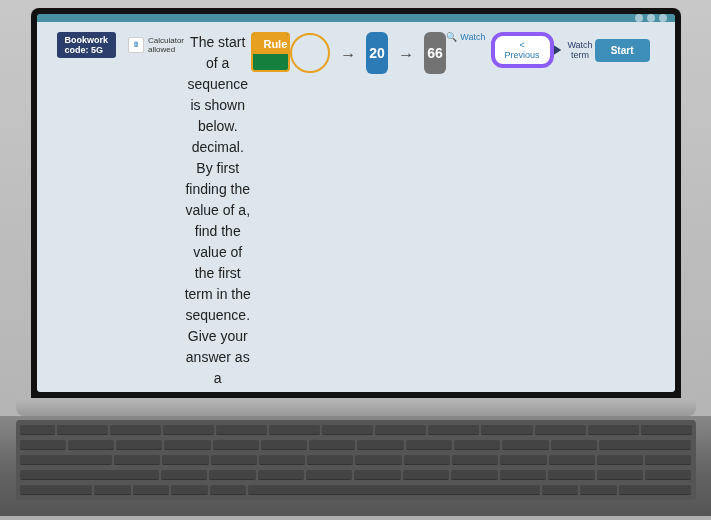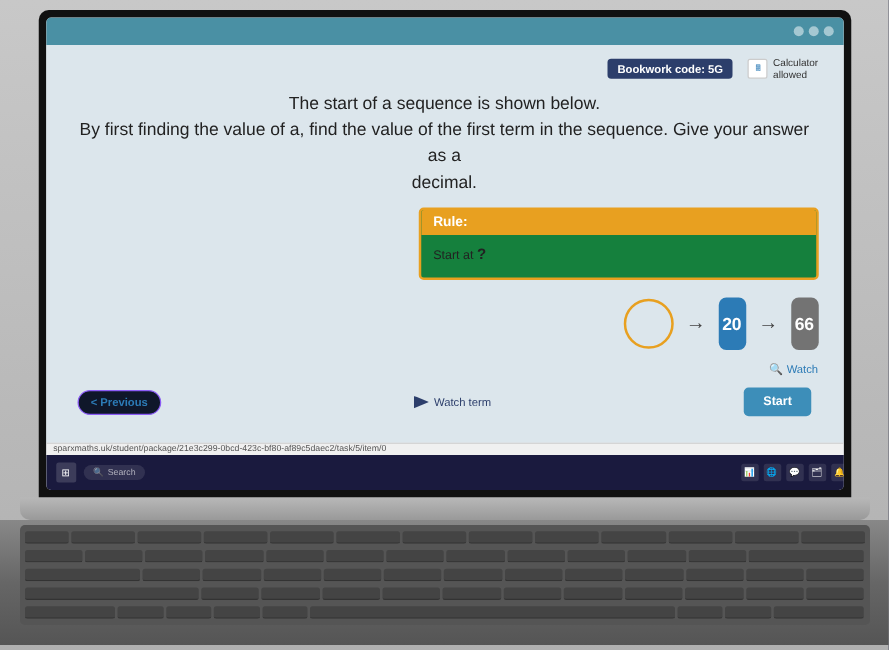--- a/index.html
+++ b/index.html
@@ -54,22 +54,21 @@
     .top-bar-dot {
       width: 8px; height: 8px;
       border-radius: 50%;
       background: rgba(255,255,255,0.5);
     }
 
     .content-area {
       flex: 1;
       background: #dce6ec;
       display: flex;
-      flex-direction: column;
-      align-items: flex-end;
+      align-items: flex-start;
       padding: 10px 20px;
       position: relative;
     }
 
     .bookwork-bar {
       display: flex;
       align-items: center;
       gap: 12px;
       margin-bottom: 8px;
     }
@@ -191,31 +190,30 @@
 
     .bottom-bar {
       display: flex;
       align-items: center;
       justify-content: space-between;
       width: 100%;
       padding: 0 5px;
     }
 
     .prev-btn {
-      border: 1px solid #8b5cf6;
-      background: #0f172a;
+      border: 4px solid #8b5cf6;
+      background: #ffffff;
       color: #2c7bb6;
       font-size: 9px;
       padding: 4px 10px;
       border-radius: 12px;
       cursor: pointer;
       display: flex;
       align-items: center;
       gap: 4px;
-      font-weight: bold;
     }
 
     .watch-video-btn {
       background: none;
       border: none;
       color: #2c3e6b;
       font-size: 9px;
       display: flex;
       align-items: center;
       gap: 4px;
@@ -367,30 +365,27 @@
           <div class="bookwork-badge">Bookwork code: 5G</div>
           <div class="calculator-badge">
             <div class="calc-icon">🖩</div>
             <span style="white-space:pre-line;font-size:8px;">Calculator
 allowed</span>
           </div>
         </div>
 
         <div class="question-text">
           <div>The start of a sequence is shown below.</div>
+          <div>decimal.</div>
           <div>By first finding the value of a, find the value of the first term in the sequence. Give your answer as a</div>
-          <div>decimal.</div>
         </div>
 
         <div class="rule-box">
           <div class="rule-header">Rule:</div>
           <div class="rule-content">
-            <div class="rule-line">
-              <span>Start at </span><span style="font-weight:bold;font-size:12px;">?</span>
-            </div>
           </div>
         </div>
 
         <div class="sequence-display">
           <div class="circle-shape"></div>
           <div class="arrow">→</div>
           <div class="num-box blue">20</div>
           <div class="arrow">→</div>
           <div class="num-box teal">66</div>
         </div>

